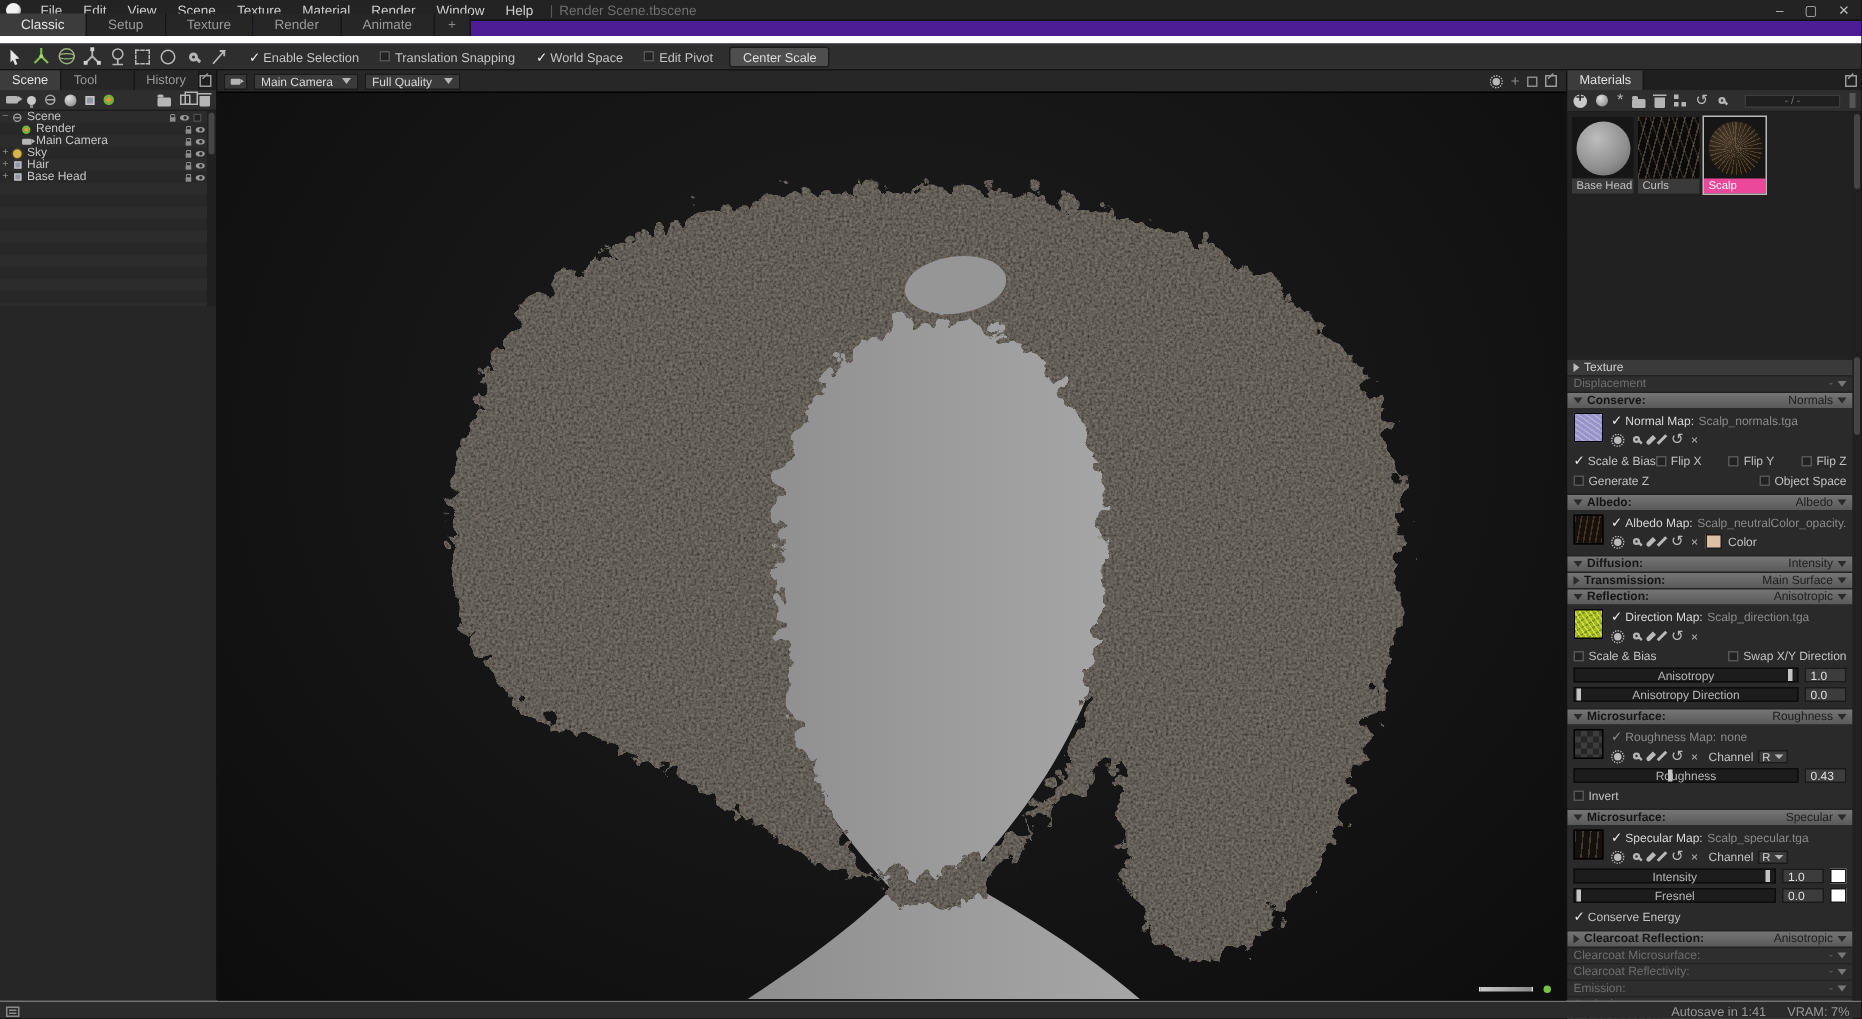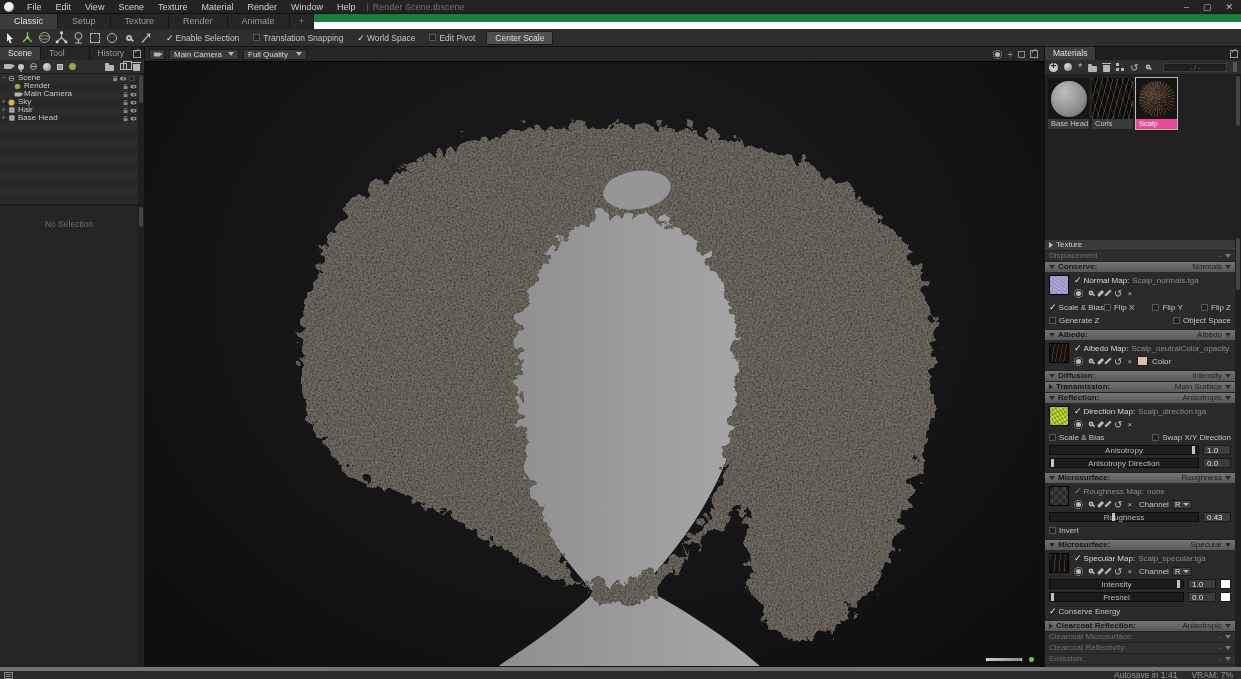--- a/index.html
+++ b/index.html
@@ -9,21 +9,21 @@
   
   .titlebar{height:14px;background:#232323;display:flex;align-items:center;border-bottom:1px solid #111;flex:0 0 auto;}
   .logo{width:10px;height:10px;margin:0 6px 0 4px;border-radius:50%;background:radial-gradient(circle at 40% 35%,#f2f2f2 0 45%,#b9b9b9 70%,#6a6a6a 100%);flex:0 0 auto;}
   .menu-item{padding:0 7px;color:#cfcfcf;font-size:9px;line-height:14px;cursor:default;}
   .menu-sep{color:#5a5a5a;padding:0 4px;}
   .doc-title{color:#6f6f6f;font-size:9px;}
   .win-btns{margin-left:auto;display:flex;align-items:center;gap:14px;padding-right:8px;color:#bdbdbd;font-size:9px;}
   .win-btns span{cursor:default;}
 
   
-  .tabrow{height:15px;background:#15803d;display:flex;align-items:flex-start;border-bottom:7px solid #ffffff;flex:0 0 auto;}
+  .tabrow{height:15px;background:#4c1d95;display:flex;align-items:flex-end;border-bottom:5px solid #ffffff;flex:0 0 auto;}
   .wtab{height:15px;line-height:15px;padding:0 14px;background:#262626;color:#9a9a9a;border-right:1px solid #161616;font-size:9px;}
   .wtab.active{background:#3c3c3c;color:#e3e3e3;}
   .wtab.add{padding:0 9px;color:#8a8a8a;}
 
   
   .toolbar{height:18px;background:#2e2e2e;display:flex;align-items:center;border-bottom:1px solid #141414;flex:0 0 auto;}
   .tools{display:flex;align-items:center;gap:3px;padding:0 6px 0 3px;}
   .tool{width:14px;height:14px;display:flex;align-items:center;justify-content:center;}
   .tgl{display:flex;align-items:center;margin:0 7px;color:#c4c4c4;font-size:8.5px;white-space:nowrap;}
   .cmark{color:#e9e9e9;font-size:9px;margin-right:2px;}
@@ -164,21 +164,21 @@
   .slider{flex:1;height:10px;background:#1c1c1c;border:1px solid #0c0c0c;position:relative;display:flex;align-items:center;justify-content:center;font-size:8px;color:#b5b5b5;}
   .shandle{position:absolute;top:0;bottom:0;width:3px;background:#c4c4c4;margin-left:-2px;}
   .sval{width:28px;height:10px;background:#3c3c3c;border:1px solid #1a1a1a;font-size:8px;color:#e0e0e0;display:flex;align-items:center;padding-left:3px;flex:0 0 auto;}
   .swatch{width:11px;height:10px;border:1px solid #1a1a1a;flex:0 0 auto;background:#fff;}
   .colorrow{display:flex;align-items:center;gap:4px;}
 
   .props .vscroll{align-self:stretch;}
   .props .vscroll .thumb{height:52px;}
 
   
-  .status{height:12px;background:#2b2b2b;border-top:4px solid #737373;display:flex;align-items:center;padding:0 8px 0 4px;flex:0 0 auto;justify-content:flex-end;}
+  .status{height:12px;background:#2b2b2b;border-top:1px solid #737373;display:flex;align-items:center;padding:0 8px 0 4px;flex:0 0 auto;justify-content:flex-end;}
   .status .right-text{margin-left:auto;display:flex;gap:14px;color:#9a9a9a;font-size:8.5px;}
 </style>
 </head>
 <body>
 
 <div class="app">
 
   <div class="titlebar">
     <span class="logo"></span>
     <span class="menu-item">File</span>
@@ -378,26 +378,20 @@
             <span class="rside">
                 <span class="mk i-lock"></span>
                 <span class="mk i-eye"></span>
               </span>
           </div>
         </div>
         <div class="vscroll">
             <div class="thumb"></div>
           </div>
       </div>
-      <div class="lower">
-        <div class="lower-body"><span>No Selection</span></div>
-        <div class="vscroll">
-            <div class="thumb" style="height:20px;"></div>
-          </div>
-      </div>
     </div>
 
     <div class="vp">
       <div class="vp-top">
         <span class="vp-cambox">
             <span class="mk i-cam" style="transform:scale(.8);"></span>
           </span>
         <div class="dd cam">
             <span>Main Camera</span>
             <span class="arr"></span>

